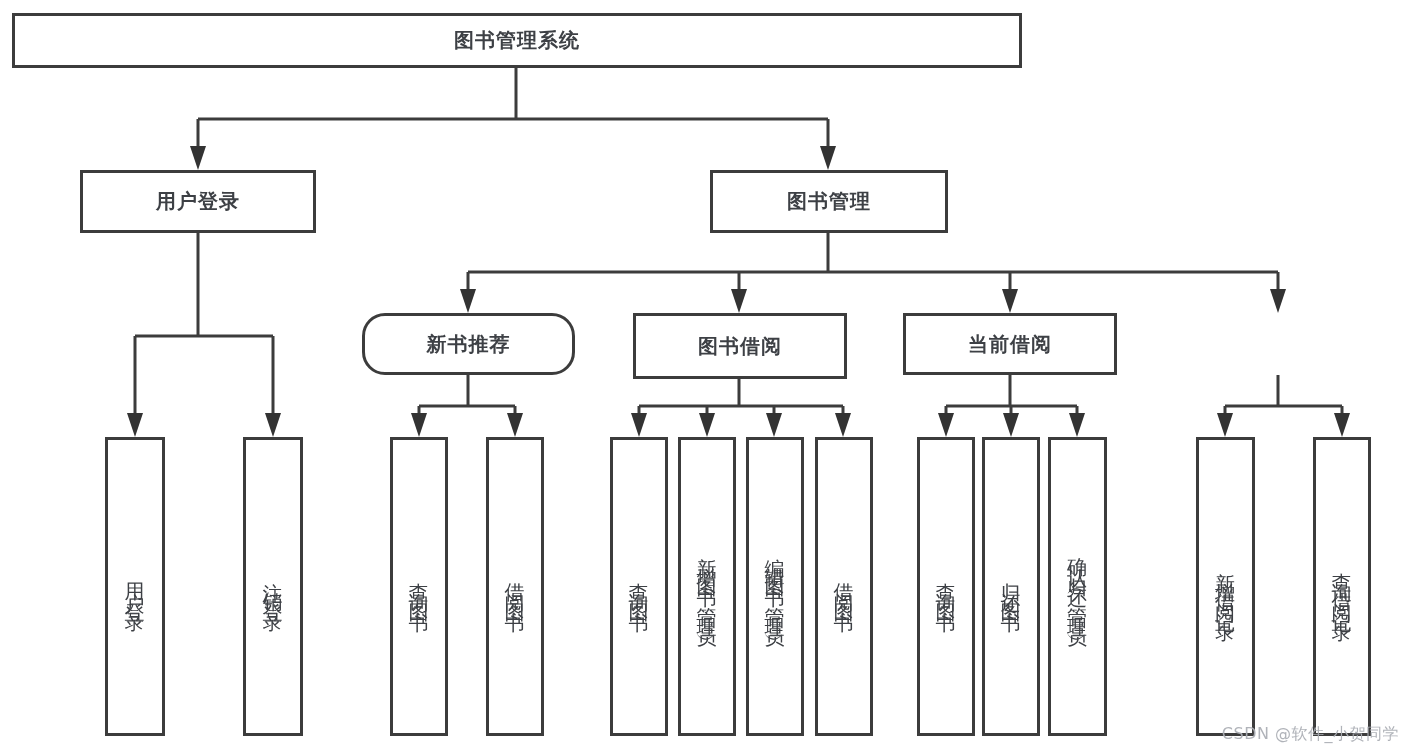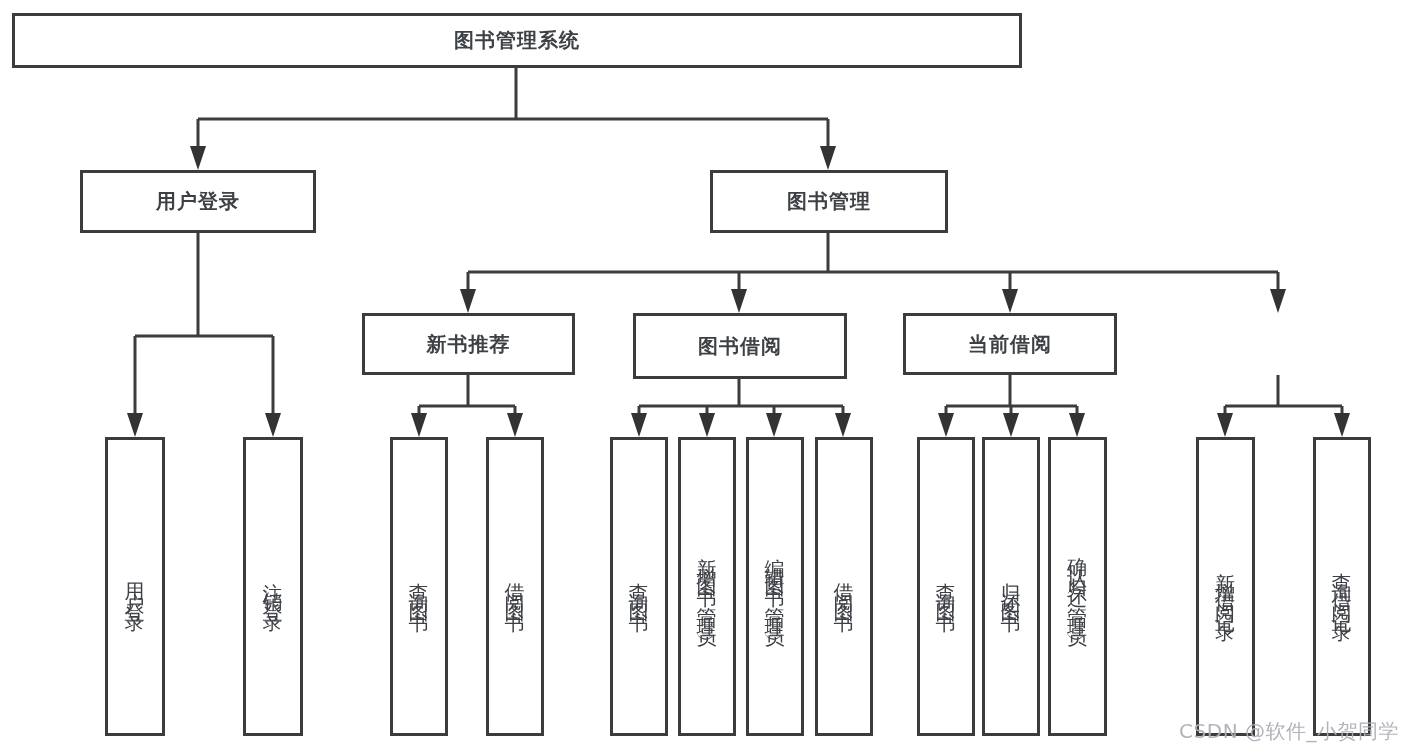--- a/index.html
+++ b/index.html
@@ -32,21 +32,21 @@
     font-size: 20px;
     letter-spacing: 10px;
     line-height: 1;
     color: #3d4045;
     white-space: nowrap;
   }
   
   .n-root            { left: 12px;   top: 13px;  width: 1010px; height: 55px; }
   .n-user-login      { left: 80px;   top: 170px; width: 236px;  height: 63px; }
   .n-book-mgmt       { left: 710px;  top: 170px; width: 238px;  height: 63px; }
-  .n-new-book        { left: 362px;  top: 313px; width: 213px;  height: 62px; }
+  .n-new-book        { left: 362px;  top: 313px; width: 213px;  height: 62px; border-radius: 23px; }
   .n-book-borrow     { left: 633px;  top: 313px; width: 214px;  height: 66px; }
   .n-current-borrow  { left: 903px;  top: 313px; width: 214px;  height: 62px; }
   .n-borrow-records  { left: 1172px; top: 313px; width: 213px;  height: 62px; }
   
   .leaf { top: 437px; height: 299px; }
   .l-a1 { left: 105px;  width: 60px; }
   .l-a2 { left: 243px;  width: 60px; }
   .l-b1 { left: 390px;  width: 58px; }
   .l-b2 { left: 486px;  width: 58px; }
   .l-c1 { left: 610px;  width: 58px; }
@@ -55,21 +55,21 @@
   .l-c4 { left: 815px;  width: 58px; }
   .l-d1 { left: 917px;  width: 58px; }
   .l-d2 { left: 982px;  width: 58px; }
   .l-d3 { left: 1048px; width: 59px; }
   .l-e1 { left: 1196px; width: 59px; }
   .l-e2 { left: 1313px; width: 58px; }
   .watermark {
     position: absolute;
     right: 6px;
     bottom: 2px;
-    font-size: 20px;
+    font-size: 16px;
     color: rgba(172, 175, 181, 0.95);
     z-index: 10;
     letter-spacing: 0.5px;
     white-space: nowrap;
   }
 </style>
 </head>
 <body>
 
 <div id="canvas">

